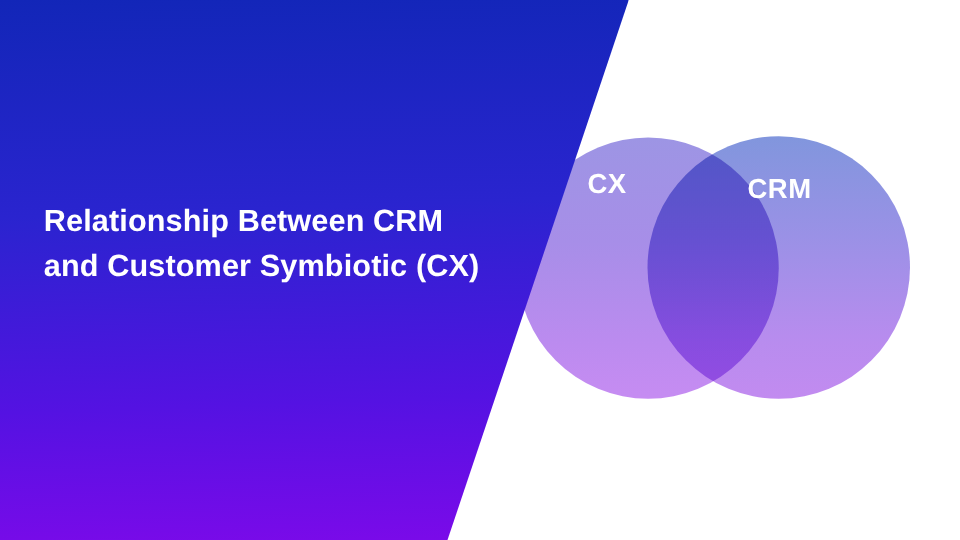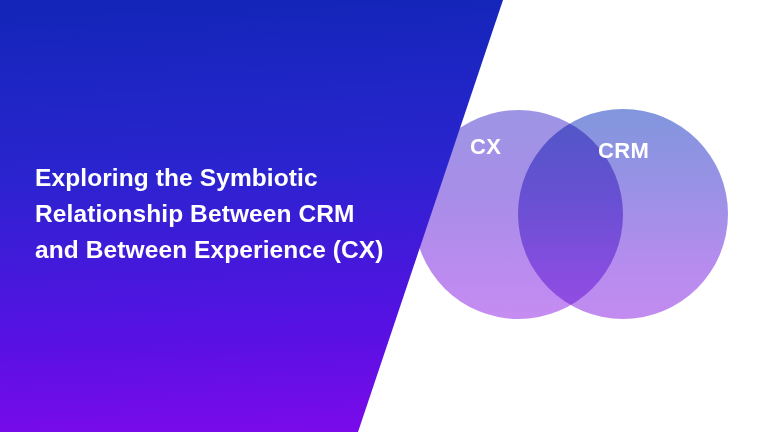--- a/index.html
+++ b/index.html
@@ -99,18 +99,17 @@
   <div id="venn">
     <div class="venn-circle" id="circle-cx"></div>
     <div class="venn-circle" id="circle-crm"></div>
     <div class="venn-label" id="label-cx">CX</div>
     <div class="venn-label" id="label-crm">CRM</div>
   </div>
 
   <div id="gradient-panel"></div>
 
   <div id="title-block">
-    <div class="title-line">Exploring the Symbiotic</div>
     <div class="title-line">Relationship Between CRM</div>
-    <div class="title-line">and Between Experience (CX)</div>
+    <div class="title-line">and Customer Symbiotic (CX)</div>
   </div>
 
 </div>
 
 </body></html>

